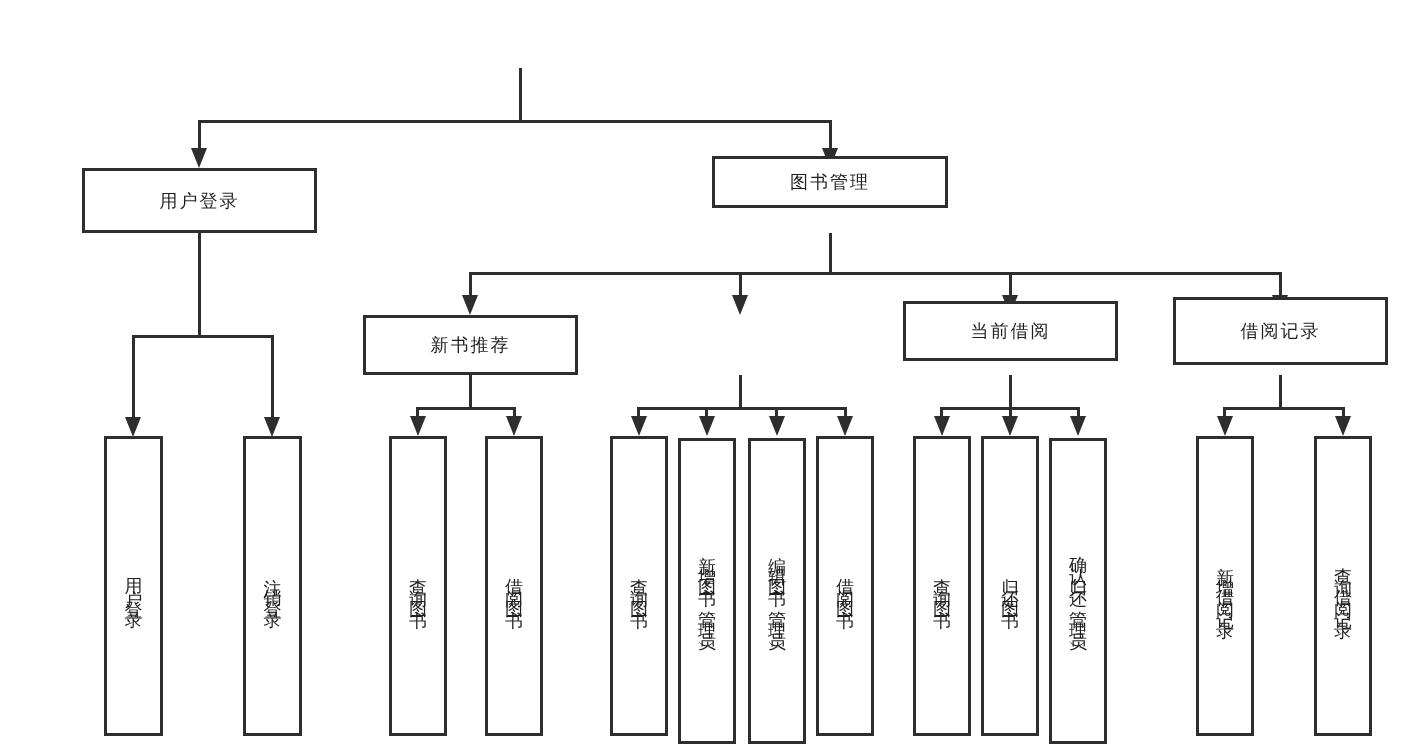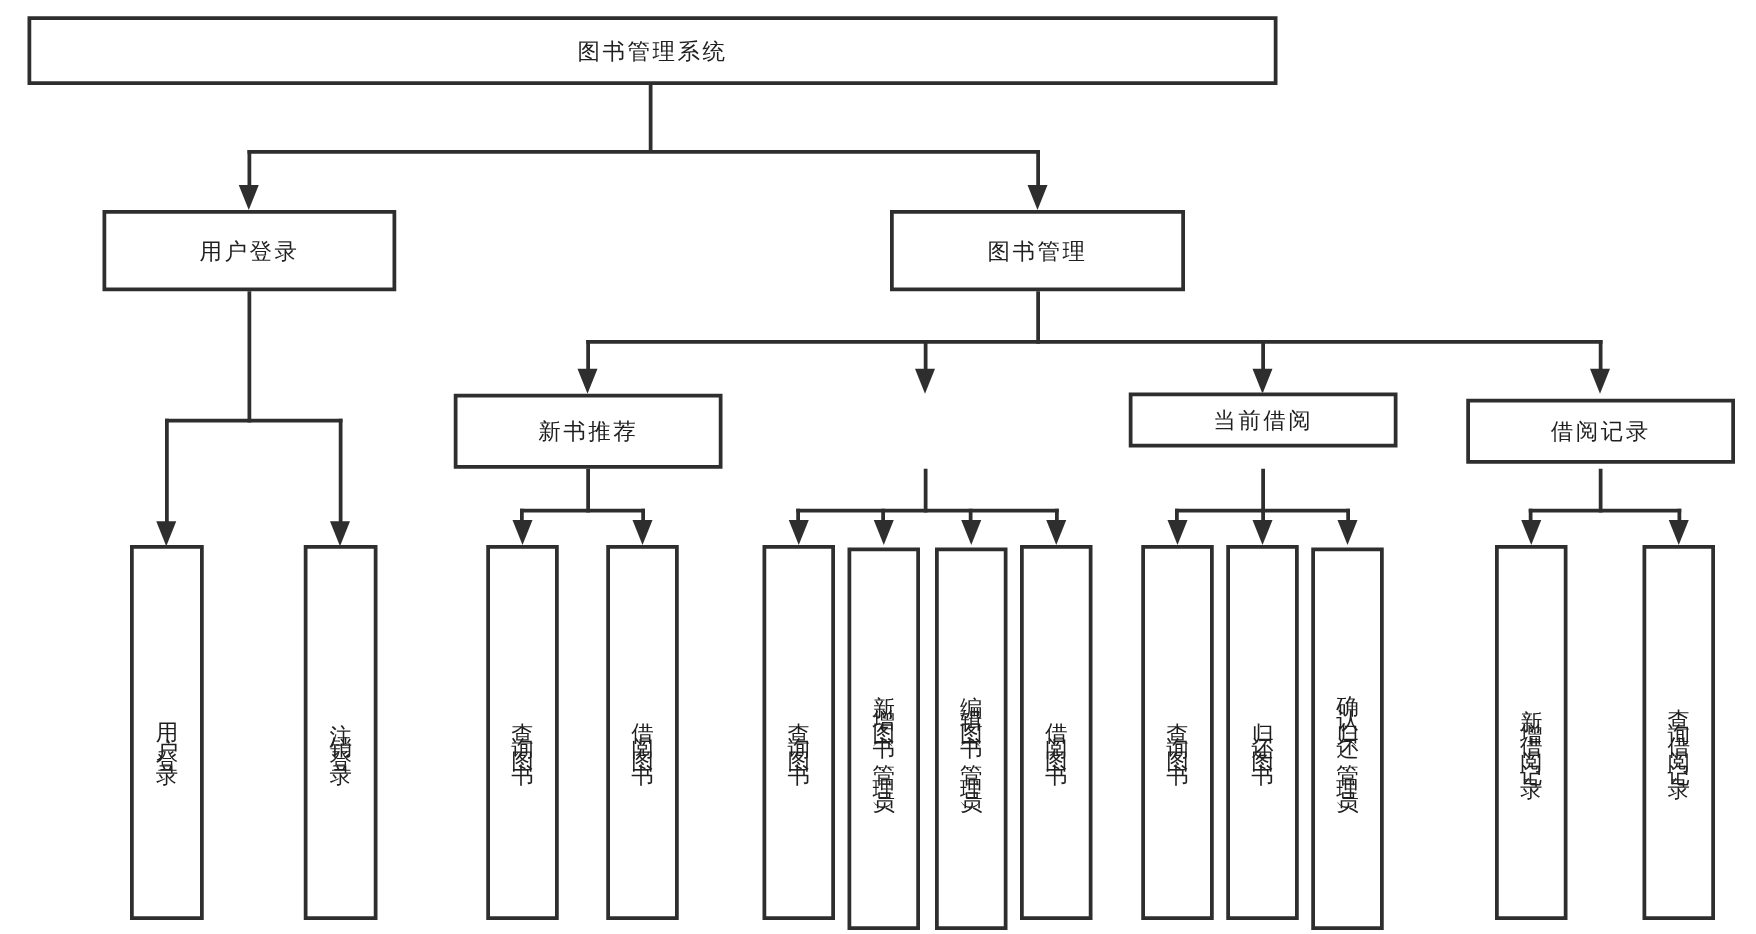--- a/index.html
+++ b/index.html
@@ -54,35 +54,32 @@
     color:var(--wm);
     letter-spacing:1px;
     white-space:nowrap;
   }
 </style>
 </head>
 <body>
 
 <div id="canvas">
 
-  <div class="box h" style="left:22px;top:13px;width:1000px;height:55px">
-    <span class="lbl">图书管理系统</span>
-  </div>
 
   <div class="line" style="left:519px;top:68px;width:3px;height:54px"></div>
   <div class="line" style="left:198px;top:120px;width:634px;height:3px"></div>
   <div class="line" style="left:198px;top:120px;width:3px;height:30px"></div>
   <div class="arrow" style="left:191px;top:148px"></div>
   <div class="line" style="left:829px;top:120px;width:3px;height:30px"></div>
   <div class="arrow" style="left:822px;top:148px"></div>
 
   <div class="box h" style="left:82px;top:168px;width:235px;height:65px">
     <span class="lbl">用户登录</span>
   </div>
-  <div class="box h" style="left:712px;top:168px;width:236px;height:65px">
+  <div class="box h" style="left:712px;top:156px;width:236px;height:52px">
     <span class="lbl">图书管理</span>
   </div>
 
   <div class="line" style="left:198px;top:233px;width:3px;height:105px"></div>
   <div class="line" style="left:132px;top:335px;width:142px;height:3px"></div>
   <div class="line" style="left:132px;top:335px;width:3px;height:84px"></div>
   <div class="arrow" style="left:125px;top:417px"></div>
   <div class="line" style="left:271px;top:335px;width:3px;height:84px"></div>
   <div class="arrow" style="left:264px;top:417px"></div>
 
@@ -93,24 +90,24 @@
   <div class="line" style="left:739px;top:272px;width:3px;height:25px"></div>
   <div class="arrow" style="left:732px;top:295px"></div>
   <div class="line" style="left:1009px;top:272px;width:3px;height:25px"></div>
   <div class="arrow" style="left:1002px;top:295px"></div>
   <div class="line" style="left:1279px;top:272px;width:3px;height:25px"></div>
   <div class="arrow" style="left:1272px;top:295px"></div>
 
   <div class="box h" style="left:363px;top:315px;width:215px;height:60px">
     <span class="lbl">新书推荐</span>
   </div>
-  <div class="box h" style="left:903px;top:314px;width:215px;height:44px">
+  <div class="box h" style="left:903px;top:301px;width:215px;height:60px">
     <span class="lbl">当前借阅</span>
   </div>
-  <div class="box h" style="left:1173px;top:319px;width:215px;height:52px">
+  <div class="box h" style="left:1173px;top:297px;width:215px;height:68px">
     <span class="lbl">借阅记录</span>
   </div>
 
   <div class="line" style="left:469px;top:375px;width:3px;height:35px"></div>
   <div class="line" style="left:416px;top:407px;width:100px;height:3px"></div>
   <div class="line" style="left:416px;top:407px;width:3px;height:12px"></div>
   <div class="arrow" style="left:410px;top:416px"></div>
   <div class="line" style="left:513px;top:407px;width:3px;height:12px"></div>
   <div class="arrow" style="left:506px;top:416px"></div>
 

